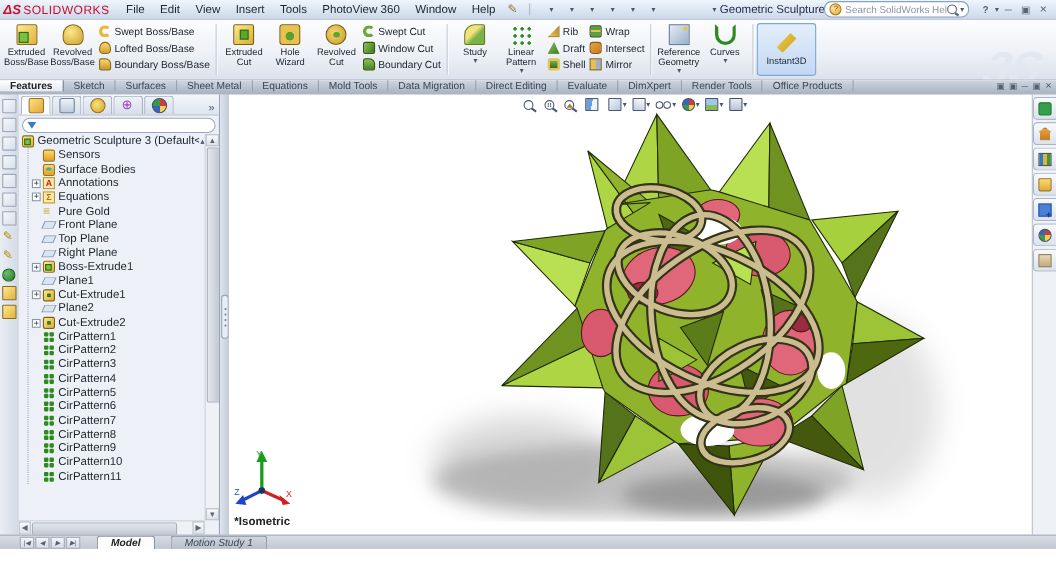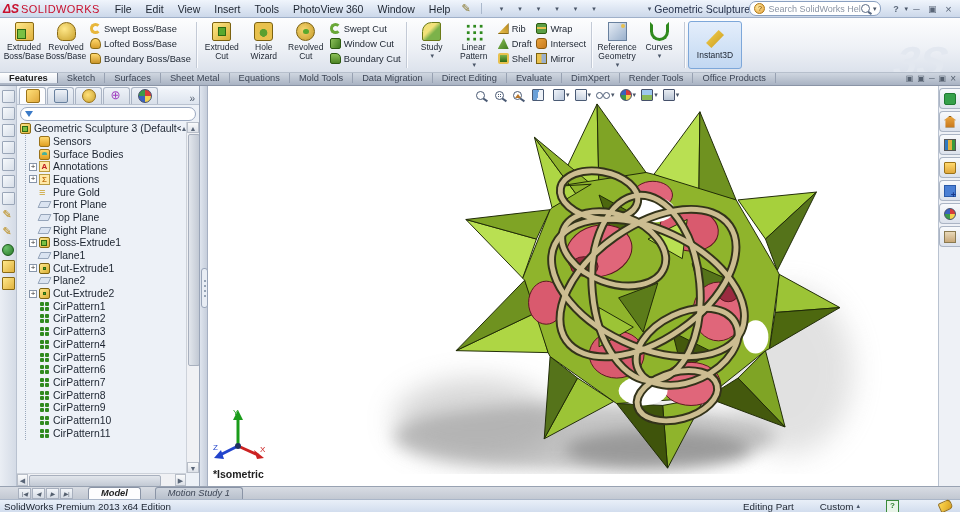--- a/index.html
+++ b/index.html
@@ -889,26 +889,13 @@
 
     <div class="dtab active">
           <span>Model</span>
         </div>
         <div class="dtab">
           <span>Motion Study 1</span>
         </div>
       </div>
   </div>
 
-  <div class="statusbar">
-    <span class="sb-left">SolidWorks Premium 2013 x64 Edition</span>
-    <span class="sb-spacer"></span>
-    <span class="sb-item">
-        <span>Editing Part</span>
-      </span>
-    <span class="sb-item">
-        <span>Custom</span>
-        <span class="sb-caret"></span>
-      </span>
-    <span class="sb-q">?</span>
-    <span class="sb-tag"></span>
-  </div>
 </div>
 
 </body></html>

